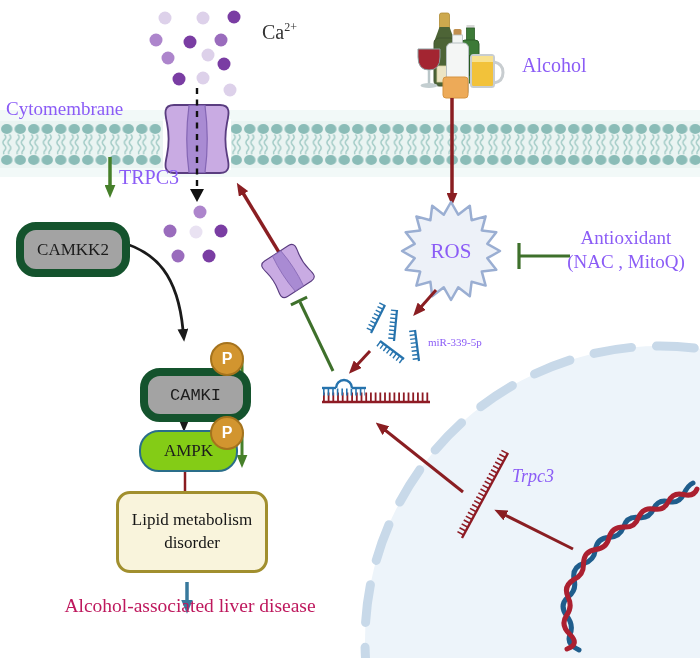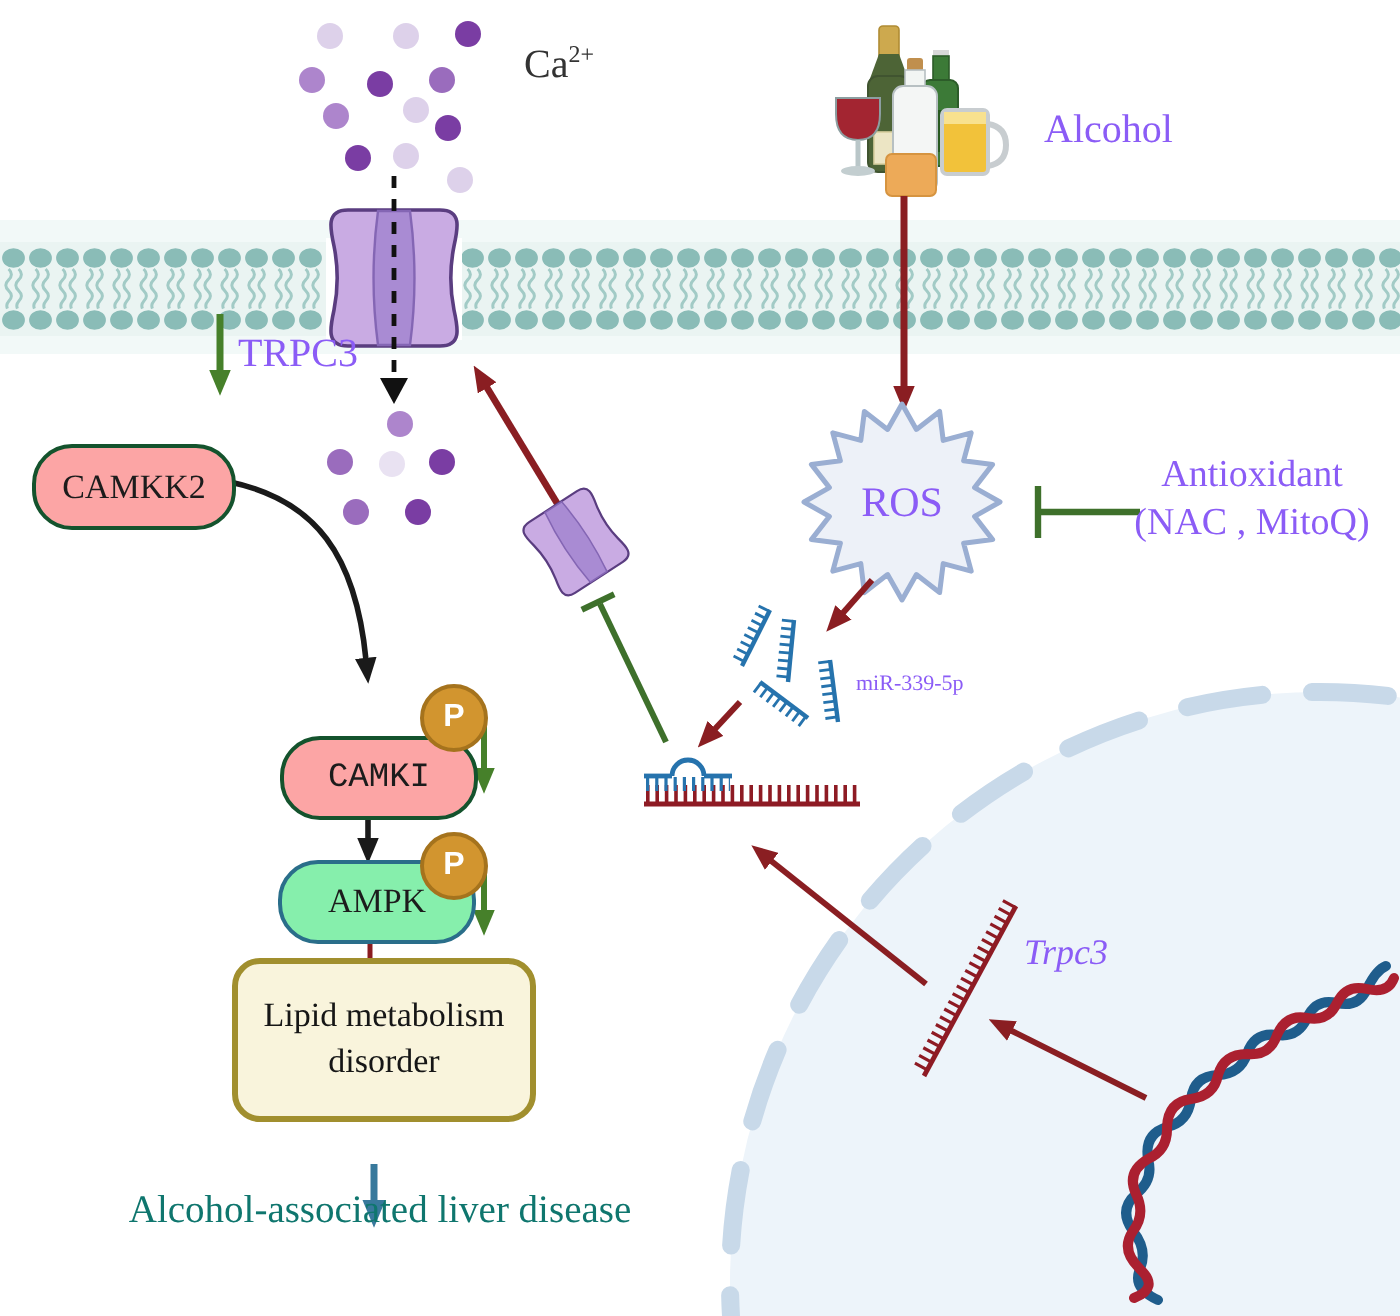--- a/index.html
+++ b/index.html
@@ -3,27 +3,27 @@
 <meta charset="utf-8">
 <style>
   html,body{margin:0;padding:0;background:#fff;}
   #fig{position:relative;width:700px;height:658px;background:#ffffff;overflow:hidden;
        font-family:"Liberation Serif","DejaVu Serif",serif;color:#161616;}
   #scene{position:absolute;left:0;top:0;}
   .lbl{position:absolute;white-space:nowrap;color:#8b5cf6;}
   .sans{font-family:Liberation Serif, serif;}
   .pill{position:absolute;display:flex;align-items:center;justify-content:center;
         border-radius:20px;font-size:17px;color:#1c1c1c;z-index:4;}
-  .pill.green{background:#fca5a5;border:2px solid #14532d;}
-  .pill.blue{background:#86efac;border:2px solid #2a6e8a;}
+  .pill.green{background:#a3a3a3;border:8px solid #14532d;}
+  .pill.blue{background:#84cc16;border:2px solid #2a6e8a;}
   .pbadge{position:absolute;width:30px;height:30px;border-radius:50%;background:#d2952f;
           border:2px solid #a5731d;color:#fff;font-weight:bold;font-size:16px;
           display:flex;align-items:center;justify-content:center;z-index:5;
           font-family:"Liberation Sans","DejaVu Sans",sans-serif;}
-  .obox{position:absolute;left:116px;top:479px;width:146px;height:76px;background:#f9f4dc;
+  .obox{position:absolute;left:116px;top:491px;width:146px;height:76px;background:#f9f4dc;
         border:3px solid #a18f2e;border-radius:14px;display:flex;flex-direction:column;
         align-items:center;justify-content:center;font-size:17px;line-height:1.35;z-index:4;}
   .ctr{text-align:center;}
 </style>
 </head>
 <body>
 
 <div id="fig">
 
 <svg id="scene" width="700" height="658" viewBox="0 0 700 658">
@@ -177,20 +177,21 @@
   <line x1="463" y1="492" x2="385" y2="430" stroke="#8a1e22" stroke-width="3" marker-end="url(#mk-red)"></line>
 
   <line x1="573" y1="549" x2="505" y2="515" stroke="#8a1e22" stroke-width="3" marker-end="url(#mk-red)"></line>
 
   <g fill="none" stroke-linecap="round">
     <path stroke="#1f5d8c" stroke-width="5" d="M579,650 Q566,644 570,634.5 Q574,625 566.5,615.5 Q559,605 568,597 Q577,590 574,579.5 Q572,567 583.5,563.5 Q594,561 595.5,549.5 Q597,538 609,537.5 Q620,537 623.5,527 Q627,516 638.5,517.5 Q649,519 653.5,509 Q658,499 668.5,501.5 Q679,504 683.5,494.5 Q688,485 693,483"></path>
     <path stroke="#ab2030" stroke-width="5" d="M567,649 Q580,644 570,634.5 Q560,625 566.5,615.5 Q573,607 568,597 Q563,586 574,579.5 Q584,575 583.5,563.5 Q584,551 595.5,549.5 Q607,548 609,537.5 Q612,527 623.5,527 Q635,528 638.5,517.5 Q643,507 653.5,509 Q664,511 668.5,501.5 Q673,492 683.5,494.5 Q694,497 697,489"></path>
   </g>
 </svg>
 
+<div class="lbl" style="left:6px;top:98px;font-size:19px;">Cytomembrane</div>
 
 <div class="lbl sans" style="left:262px;top:20px;font-size:20px;color:#333;">
   <span>Ca</span><sup style="font-size:12px;">2+</sup>
 </div>
 
 <div class="lbl" style="left:119px;top:166px;font-size:20px;">TRPC3</div>
 
 <div class="pill green" style="left:16px;top:222px;width:98px;height:39px;">
   <span>CAMKK2</span>
 </div>
@@ -203,21 +204,21 @@
 <div class="pill blue" style="left:139px;top:430px;width:95px;height:38px;">
   <span>AMPK</span>
 </div>
 <div class="pbadge" style="left:210px;top:416px;">P</div>
 
 <div class="obox">
   <div class="ctr">Lipid metabolism</div>
   <div class="ctr">disorder</div>
 </div>
 
-<div class="lbl ctr" style="left:50px;top:595px;width:280px;font-size:19.5px;color:#0f766e;">Alcohol-associated liver disease</div>
+<div class="lbl ctr" style="left:50px;top:595px;width:280px;font-size:19.5px;color:#be185d;">Alcohol-associated liver disease</div>
 
 <div class="lbl" style="left:522px;top:54px;font-size:20px;">Alcohol</div>
 
 <div class="lbl ctr" style="left:553px;top:226px;width:146px;font-size:19px;line-height:1.25;">
   <div>Antioxidant</div>
   <div>(NAC , MitoQ)</div>
 </div>
 
 <div class="lbl ctr" style="left:402px;top:239px;width:98px;font-size:21px;">ROS</div>
 

